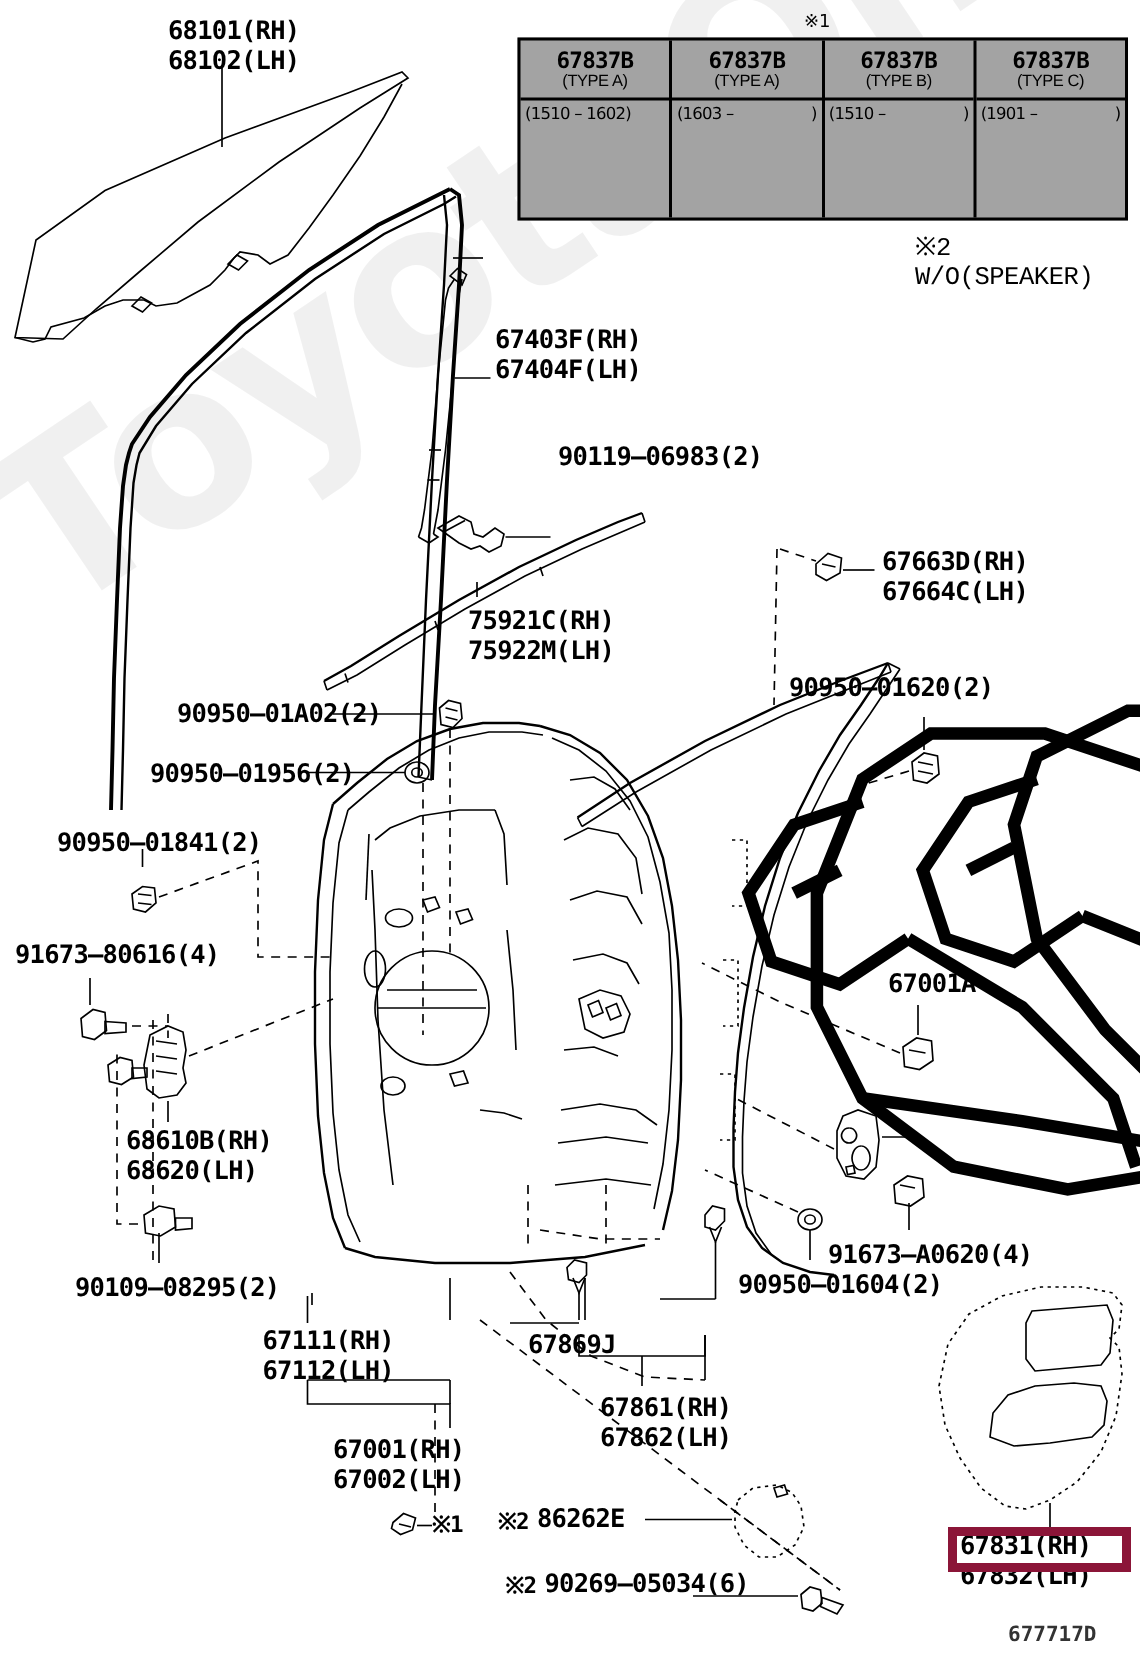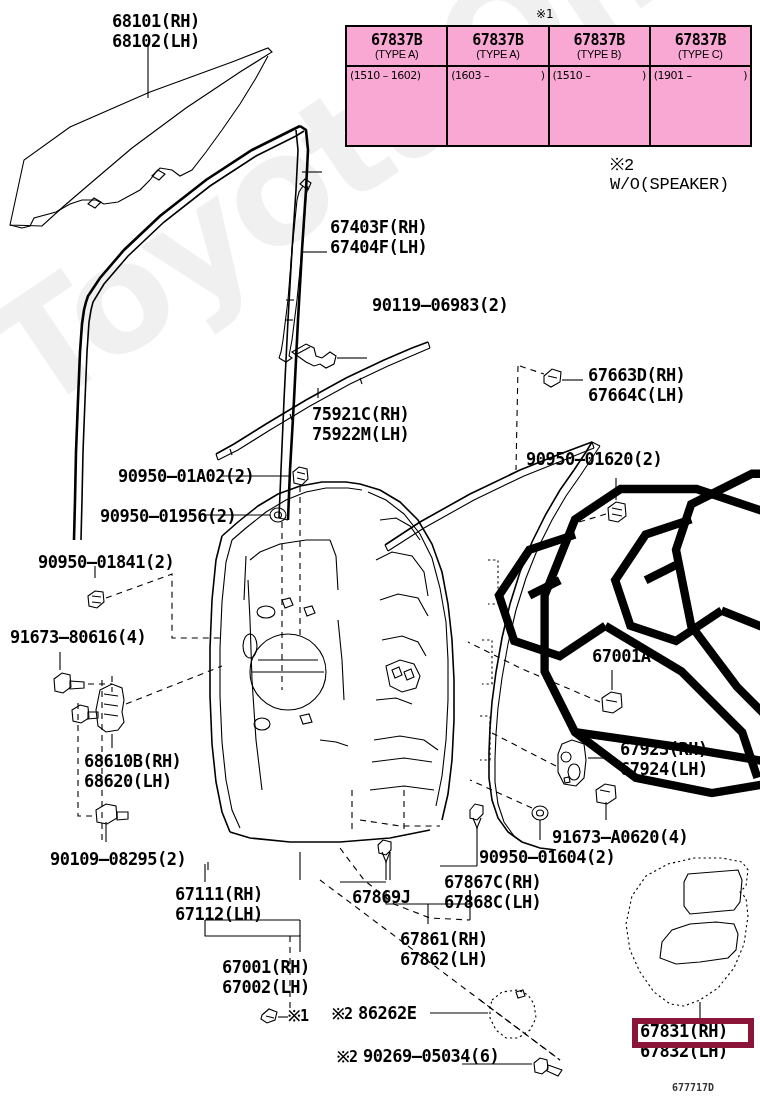--- a/index.html
+++ b/index.html
@@ -15,21 +15,21 @@
       pointer-events:none;letter-spacing:-4px;}
 
   
   .lbl{position:absolute;font-family:"DejaVu Sans Mono","Liberation Mono",monospace;
        font-weight:700;font-size:17px;line-height:19px;white-space:nowrap;
        letter-spacing:-0.5px;}
   .lbl.two{line-height:19.5px;}
 
   
   #vtable{position:absolute;left:345px;top:25px;width:407px;height:122px;
-          border:2px solid #000;display:flex;box-sizing:border-box;background:#f9a8d4;}
+          border:2px solid #000;display:flex;box-sizing:border-box;background:#a3a3a3;}
   .vcol{flex:1;border-right:2px solid #000;display:flex;flex-direction:column;
         box-sizing:border-box;}
   .vcol:last-child{border-right:none;}
   .vhead{height:40px;border-bottom:2px solid #000;display:flex;flex-direction:column;
          align-items:center;justify-content:center;box-sizing:border-box;}
   .vpn{font-size:15px;font-weight:700;letter-spacing:-0.5px;line-height:16px;}
   .vtype{font-family:Liberation Sans, sans-serif;
          font-size:11px;line-height:12px;letter-spacing:-0.3px;text-align:center;}
   .vbody{flex:1;position:relative;box-sizing:border-box;}
   .vrange{position:absolute;left:3px;top:2px;right:3px;
@@ -39,21 +39,21 @@
   .vimg{position:absolute;left:0;right:0;top:18px;bottom:2px;}
   .star1{position:absolute;left:536px;top:7px;font-size:12px;
          font-family:"DejaVu Sans","Liberation Sans",sans-serif;}
   .note2{position:absolute;left:610px;top:152px;font-size:17px;
          font-family:Liberation Mono, monospace;letter-spacing:-0.3px;}
 
   
   #hl{position:absolute;left:632px;top:1018px;width:122px;height:30px;
       border:6px solid #8B1538;box-sizing:border-box;background:transparent;}
 
-  .diagcode{position:absolute;left:672px;top:1082px;font-size:10px;
+  .diagcode{position:absolute;left:672px;top:1082px;font-size:14px;
             font-weight:700;letter-spacing:0px;color:#333;}
 
   svg{position:absolute;left:0;top:0;width:760px;height:1112px;overflow:visible;}
   .ln{stroke:#000;fill:none;}
   .s1{stroke-width:1.1;}
   .s15{stroke-width:1.6;}
   .s2{stroke-width:2.6;}
   .dash{stroke-dasharray:6 5;stroke-width:1.1;}
   .dot{stroke-dasharray:2.2 3;stroke-width:1.1;}
 </style>
@@ -476,32 +476,24 @@
   <div class="lbl" style="left:10px;top:628px">91673–80616(4)</div>
 
   <div class="lbl two" style="left:84px;top:752px">
     <div>68610B(RH)</div>
     <div>68620(LH)</div>
   </div>
 
   <div class="lbl" style="left:50px;top:850px">90109–08295(2)</div>
   <div class="lbl" style="left:592px;top:647px">67001A</div>
 
-  <div class="lbl two" style="left:620px;top:740px">
-    <div>67923(RH)</div>
-    <div>67924(LH)</div>
-  </div>
 
   <div class="lbl" style="left:552px;top:828px">91673–A0620(4)</div>
-  <div class="lbl" style="left:479px;top:848px">90950–01604(2)</div>
-
-  <div class="lbl two" style="left:444px;top:873px">
-    <div>67867C(RH)</div>
-    <div>67868C(LH)</div>
-  </div>
+  <div class="lbl" style="left:492px;top:848px">90950–01604(2)</div>
+
 
   <div class="lbl" style="left:352px;top:888px">67869J</div>
 
   <div class="lbl two" style="left:400px;top:930px">
     <div>67861(RH)</div>
     <div>67862(LH)</div>
   </div>
 
   <div class="lbl two" style="left:175px;top:885px">
     <div>67111(RH)</div>

